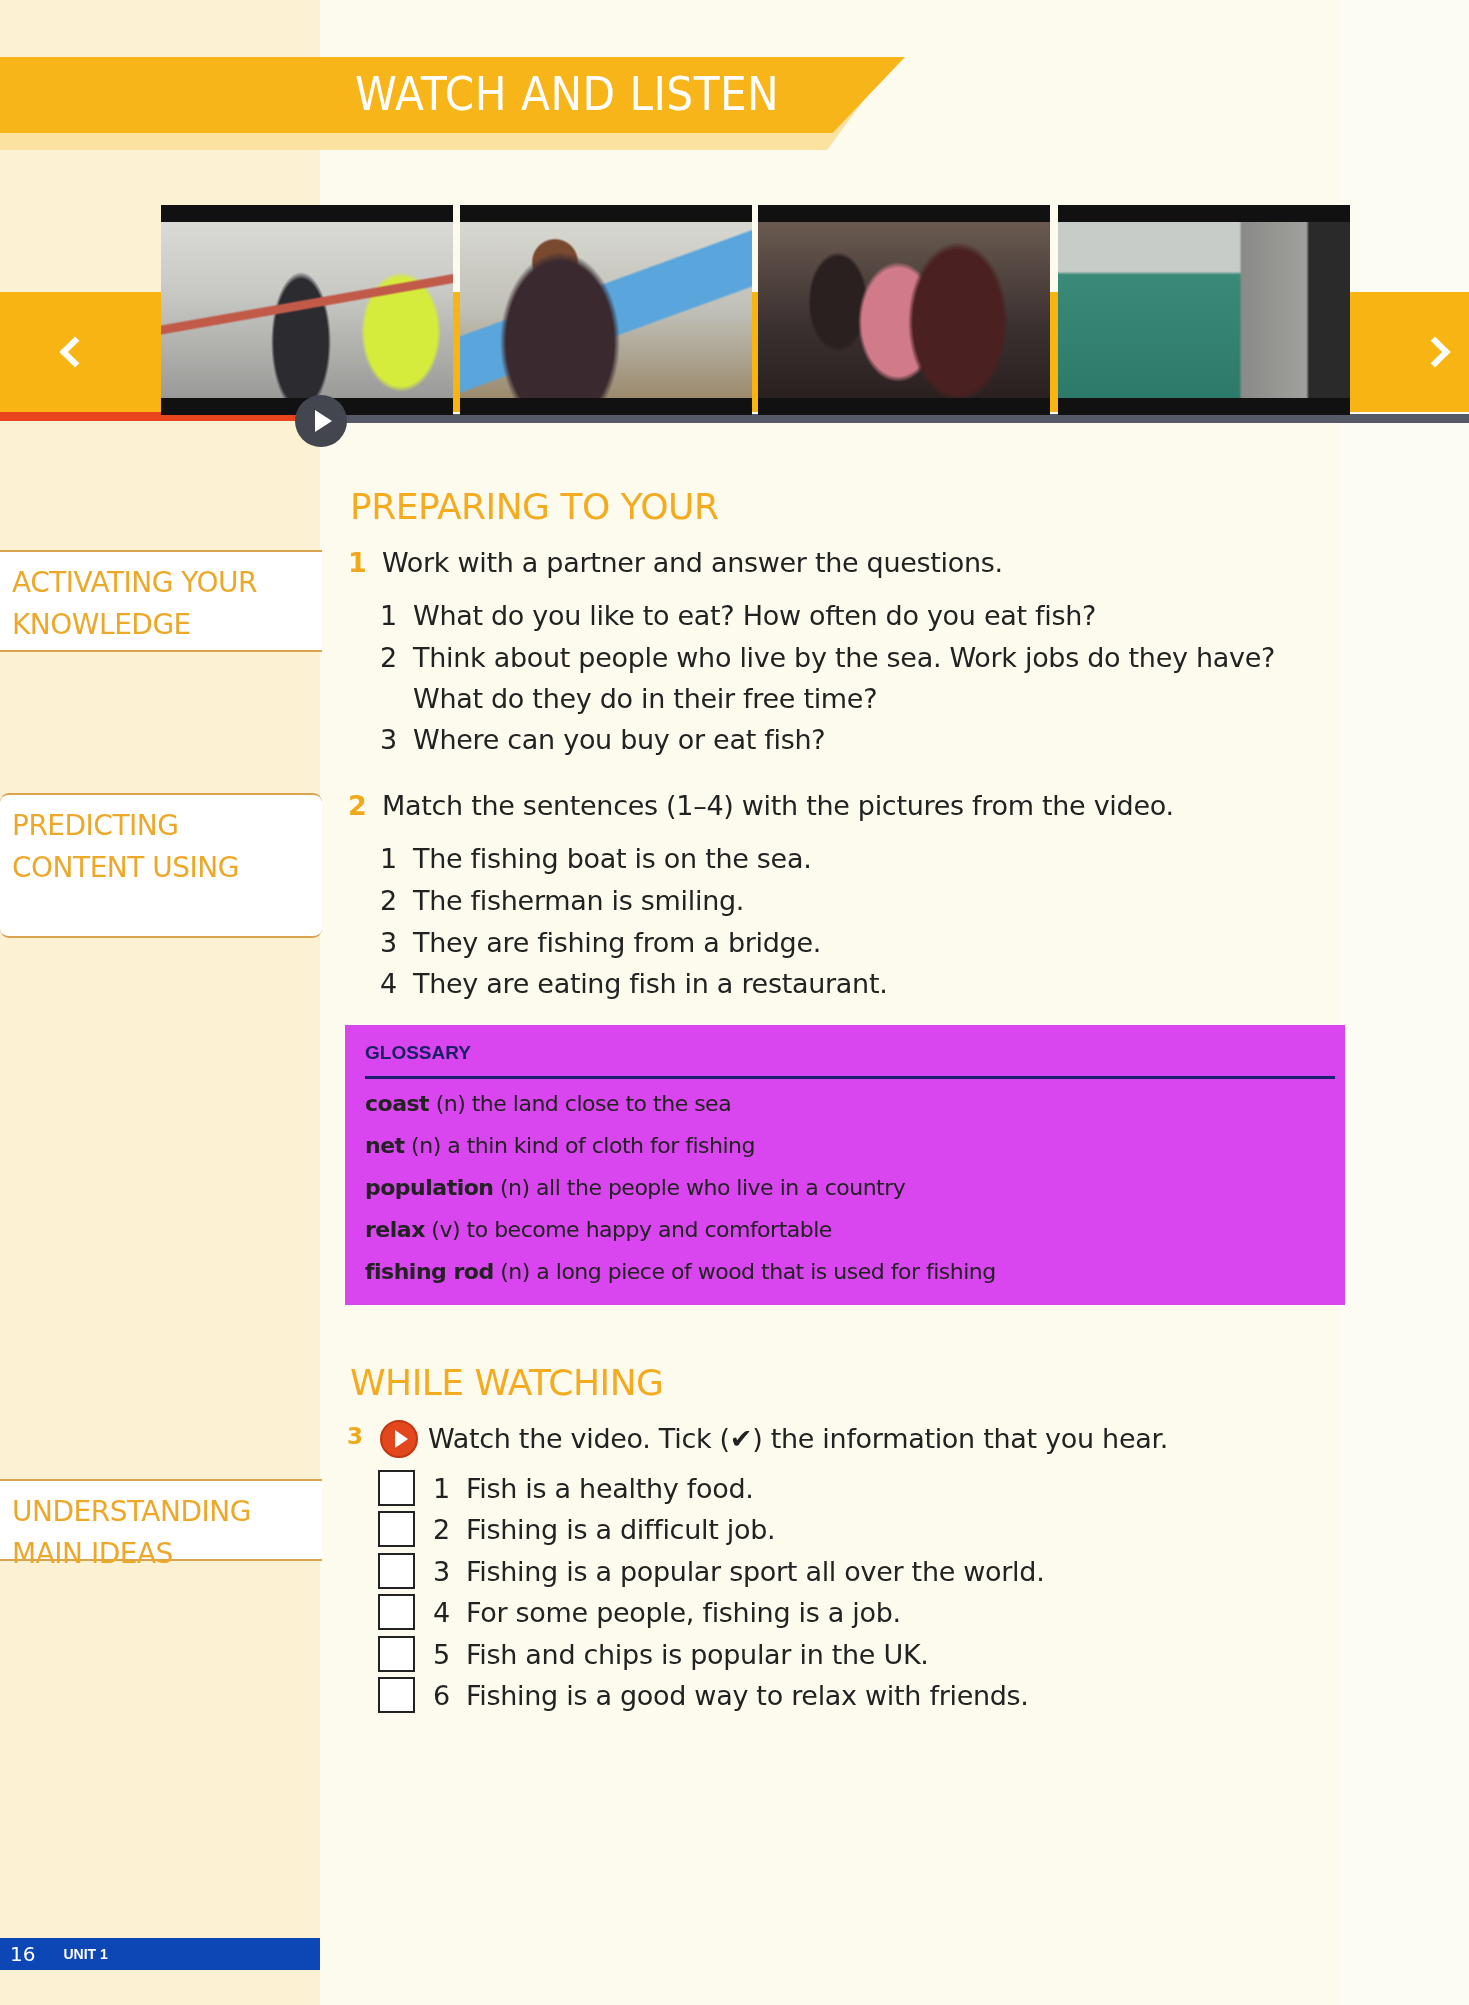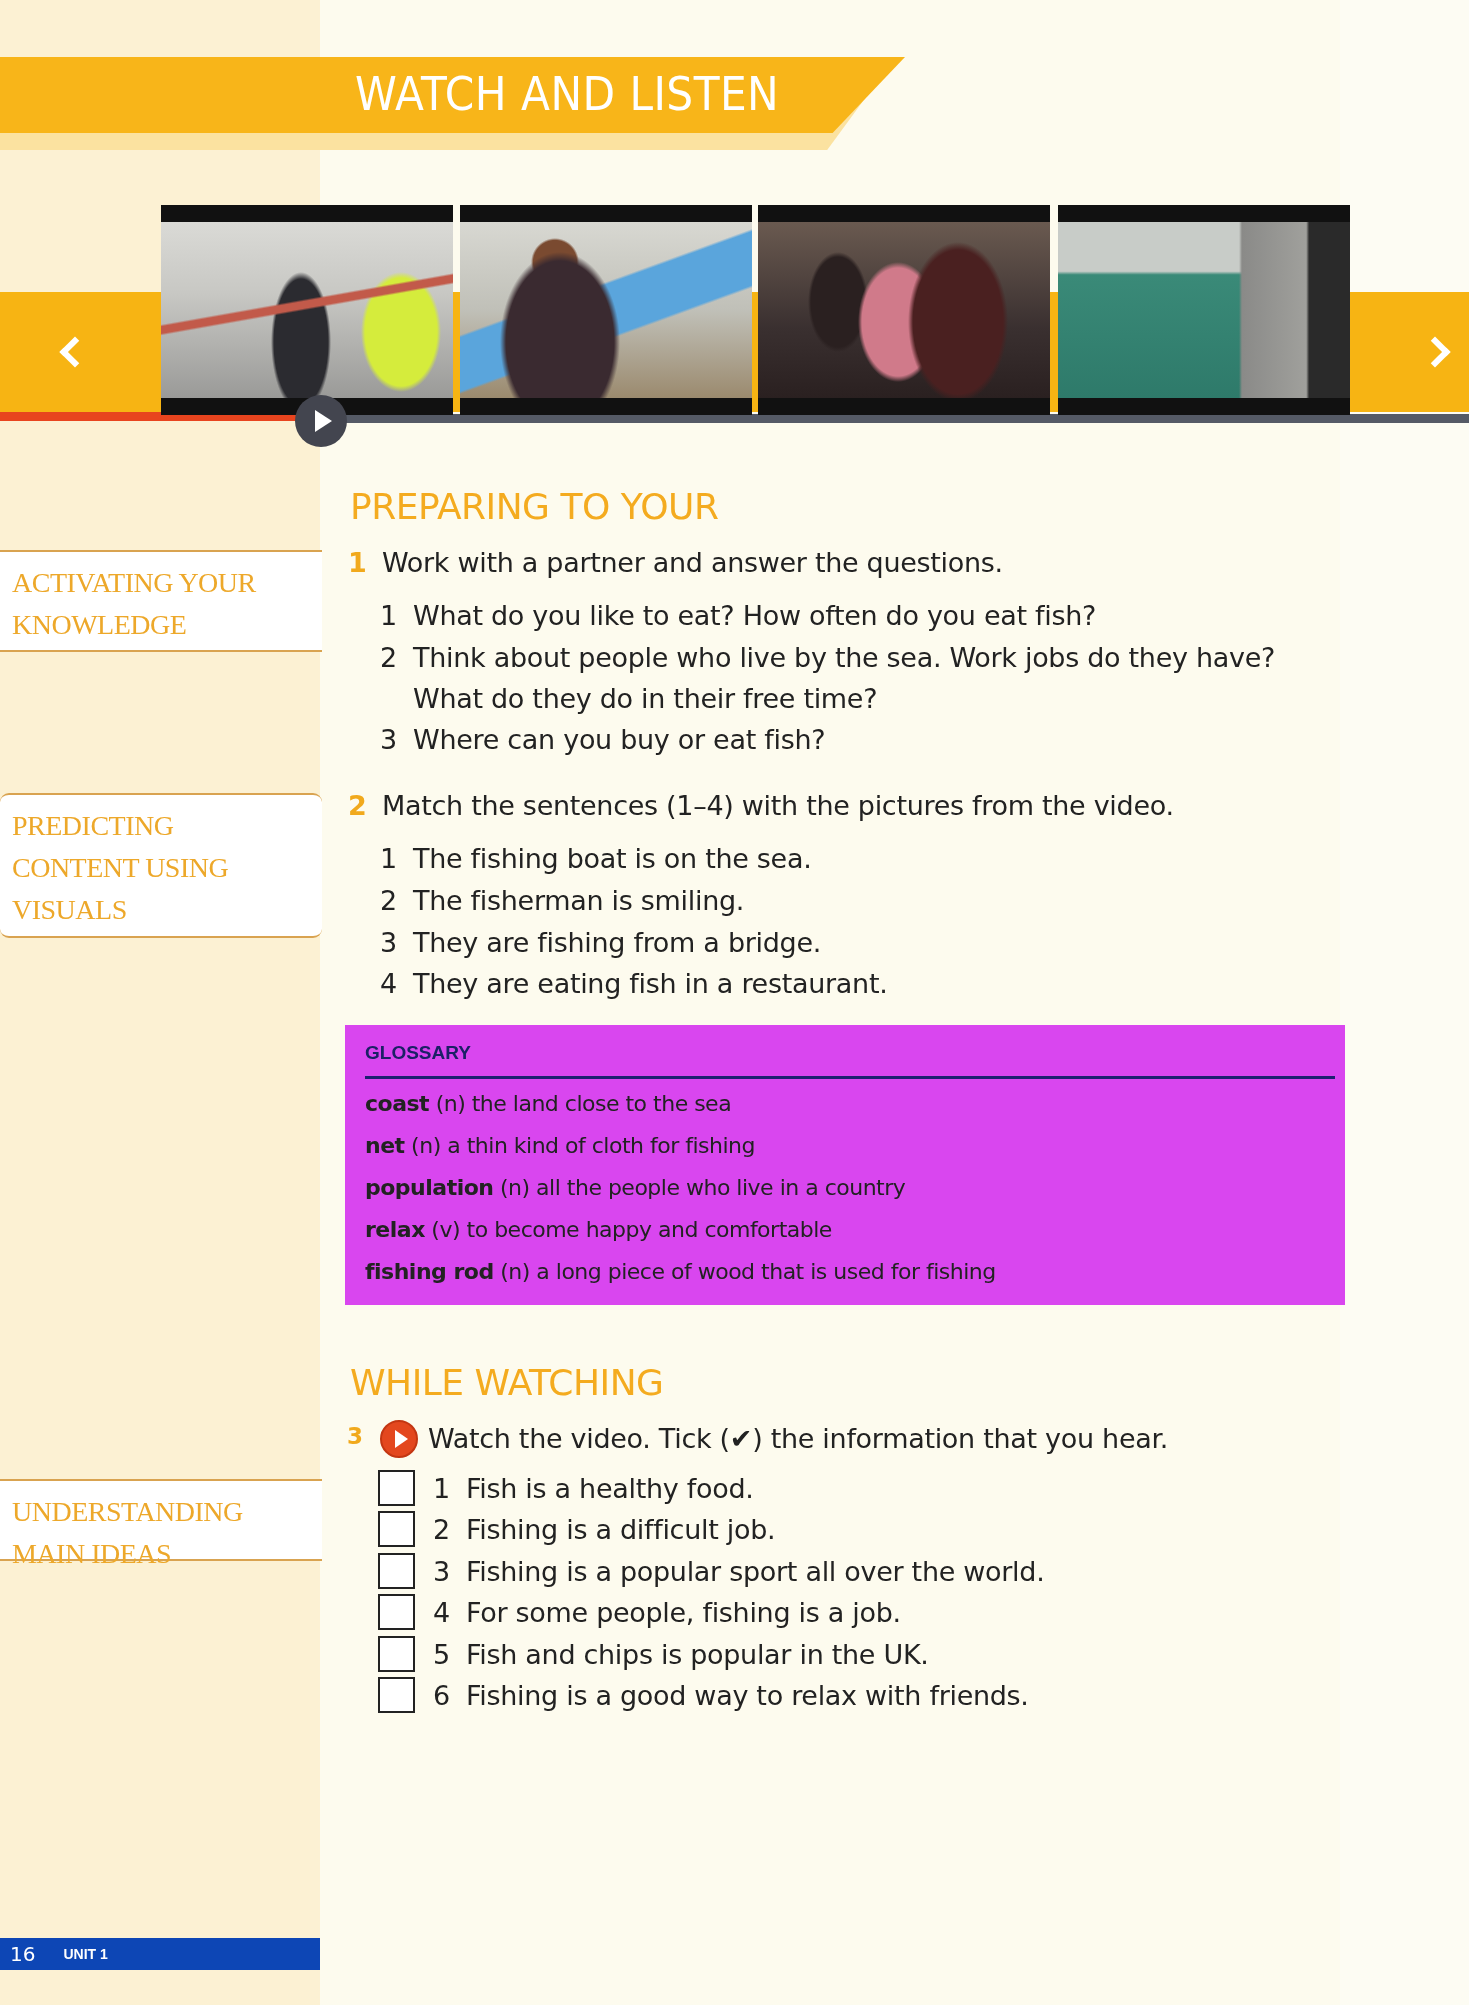--- a/index.html
+++ b/index.html
@@ -108,21 +108,21 @@
   }
 
   
   .skill {
     position: absolute; left: 0; width: 322px; background: #ffffff;
     border-top: 2px solid #d9a350; border-bottom: 2px solid #d9a350;
     padding: 10px 12px; color: #eda82a;
     font-family: "DejaVu Sans", sans-serif; font-size: 28px; line-height: 42px;
     letter-spacing: -0.5px;
   }
-  .skill span { display: block; font-family: Liberation Serif, serif; }
+  .skill span { display: block; }
   .skill-1 { top: 550px; height: 102px; }
   .skill-2 { top: 793px; height: 145px; border-radius: 9px; }
   .skill-3 { top: 1479px; height: 82px; }
 
   
   .section-title {
     position: absolute; left: 350px;
     font-family: "DejaVu Sans", sans-serif; font-size: 36px;
     color: #f4ab1f; letter-spacing: -0.5px;
   }
@@ -209,21 +209,20 @@
   <span class="tri"></span>
 </div>
 
 <div class="skill skill-1">
   <span>ACTIVATING YOUR</span>
   <span>KNOWLEDGE</span>
 </div>
 <div class="skill skill-2">
   <span>PREDICTING</span>
   <span>CONTENT USING</span>
-  <span>VISUALS</span>
 </div>
 <div class="skill skill-3">
   <span>UNDERSTANDING</span>
   <span>MAIN IDEAS</span>
 </div>
 
 <div class="section-title" style="top:486px;">PREPARING TO YOUR</div>
 
 <div class="ex-num" style="left:348px; top:547px;">1</div>
 <div class="ex-text" style="left:382px; top:547px;">Work with a partner and answer the questions.</div>

